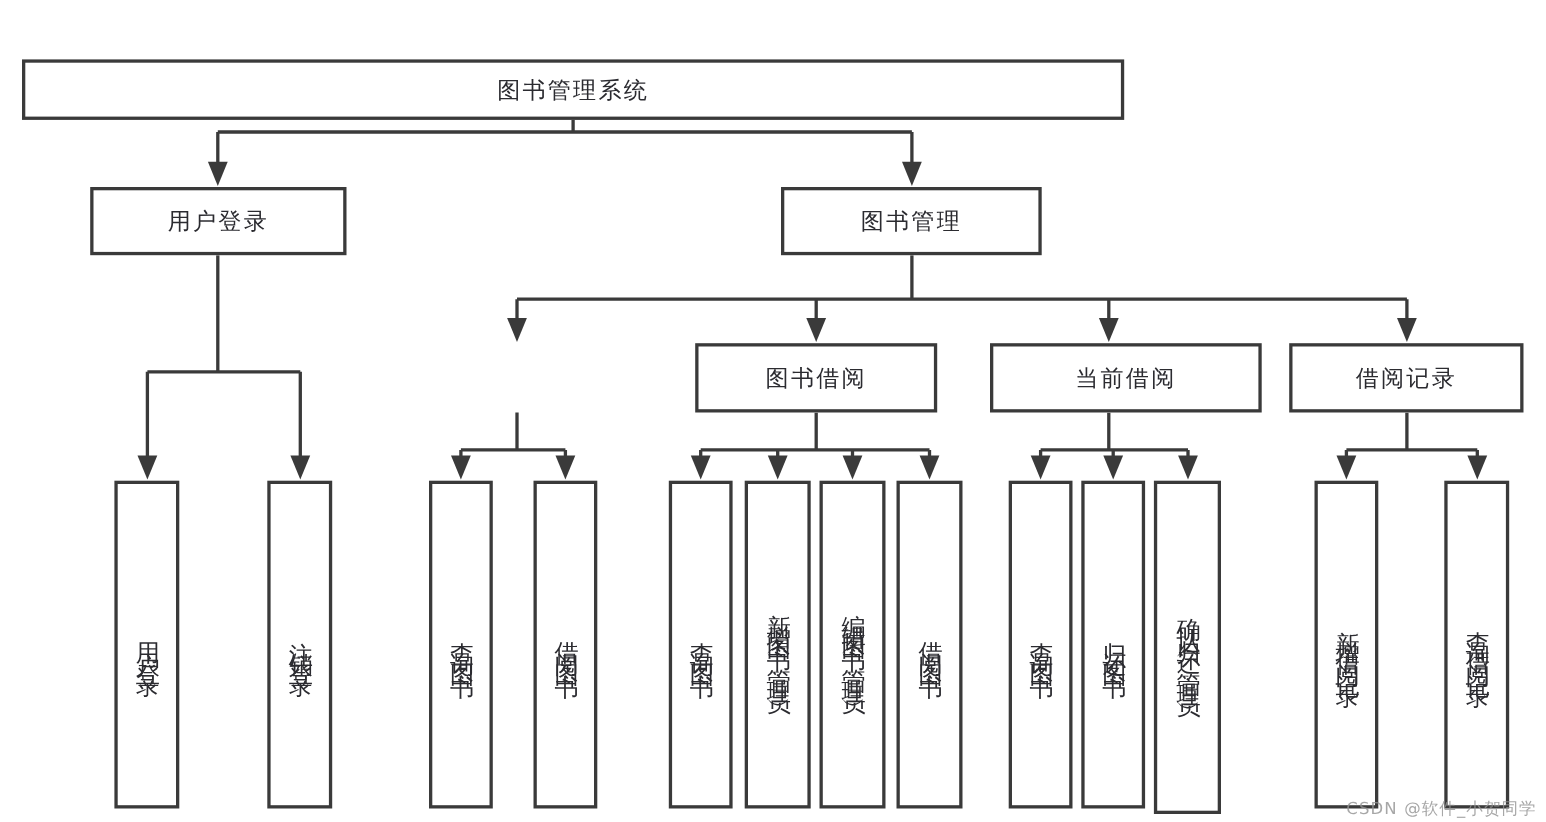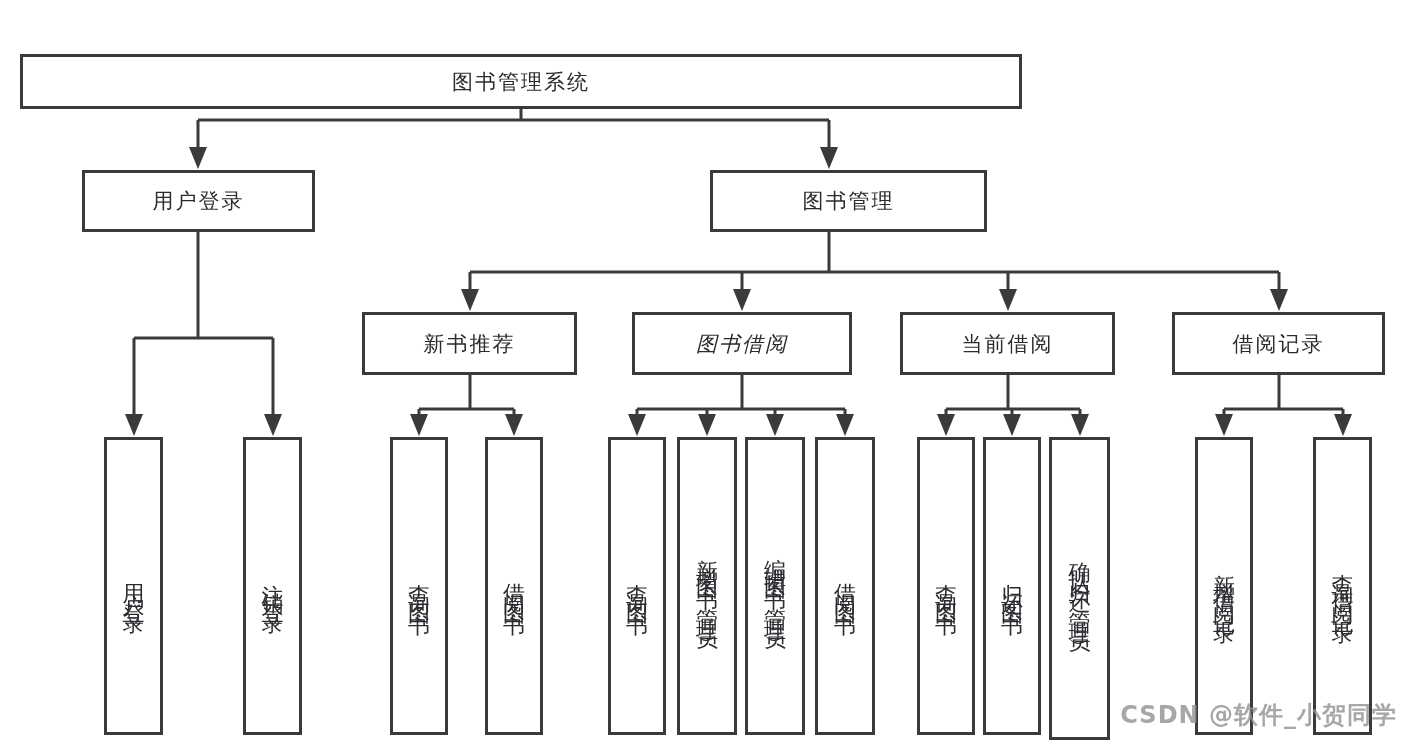--- a/index.html
+++ b/index.html
@@ -13,23 +13,23 @@
     position:absolute;background:#ffffff;border:3px solid #3a3a3a;
     box-sizing:border-box;display:flex;align-items:center;justify-content:center;
     text-align:center;
   }
   .node.h{font-size:21px;letter-spacing:2px;white-space:nowrap;}
   .node.v span{
     writing-mode:vertical-rl;text-orientation:mixed;
     font-size:22px;letter-spacing:10px;line-height:1;
   }
   .watermark{
-    position:absolute;right:8px;bottom:16px;
-    font-size:24px;letter-spacing:1px;color:rgba(148,148,148,0.82);
-    z-index:5;white-space:nowrap;font-weight:bold;
+    position:absolute;right:8px;bottom:2px;
+    font-size:15px;letter-spacing:1px;color:rgba(148,148,148,0.82);
+    z-index:5;white-space:nowrap;
   }
 </style>
 </head>
 <body>
 
 <div class="stage">
 
   <svg class="connectors" viewBox="0 0 1405 747" fill="none">
 
     <path d="M521,68 V120 M198,120 H829 M198,120 V148 M829,120 V148" stroke="#3a3a3a" stroke-width="3"></path>
@@ -62,25 +62,24 @@
     <polygon fill="#3a3a3a" points="1071,414 1089,414 1080,436"></polygon>
 
     <path d="M1279,375 V409 M1224,409 H1343 M1224,409 V417 M1343,409 V417" stroke="#3a3a3a" stroke-width="3"></path>
     <polygon fill="#3a3a3a" points="1215,414 1233,414 1224,436"></polygon>
     <polygon fill="#3a3a3a" points="1334,414 1352,414 1343,436"></polygon>
   </svg>
 
   <div class="node h" style="left:20px;top:13px;width:1002px;height:55px;margin-top:41px;">图书管理系统</div>
 
   <div class="node h" style="left:82px;top:170px;width:233px;height:62px;">用户登录</div>
-  <div class="node h" style="left:710px;top:170px;width:277px;height:62px;">图书管理</div>
+  <div class="node h" style="left:710px;top:170px;width:237px;height:62px;">图书管理</div>
 
-  <div class="node h" style="left:362px;top:312px;width:215px;height:63px;">新书推荐</div>
-  <div class="node h" style="left:632px;top:312px;width:220px;height:63px;font-style:italic;">图书借阅</div>
-  <div class="node h" style="left:900px;top:312px;width:215px;height:63px;">当前借阅</div>
+  <div class="node h" style="left:632px;top:312px;width:220px;height:63px;">图书借阅</div>
+  <div class="node h" style="left:900px;top:312px;width:247px;height:63px;">当前借阅</div>
   <div class="node h" style="left:1172px;top:312px;width:213px;height:63px;text-align:right;">借阅记录</div>
 
   <div class="node v" style="left:104px;top:437px;width:59px;height:298px;">
     <span>用户登录</span>
   </div>
   <div class="node v" style="left:243px;top:437px;width:59px;height:298px;">
     <span>注销登录</span>
   </div>
 
   <div class="node v" style="left:390px;top:437px;width:58px;height:298px;">

